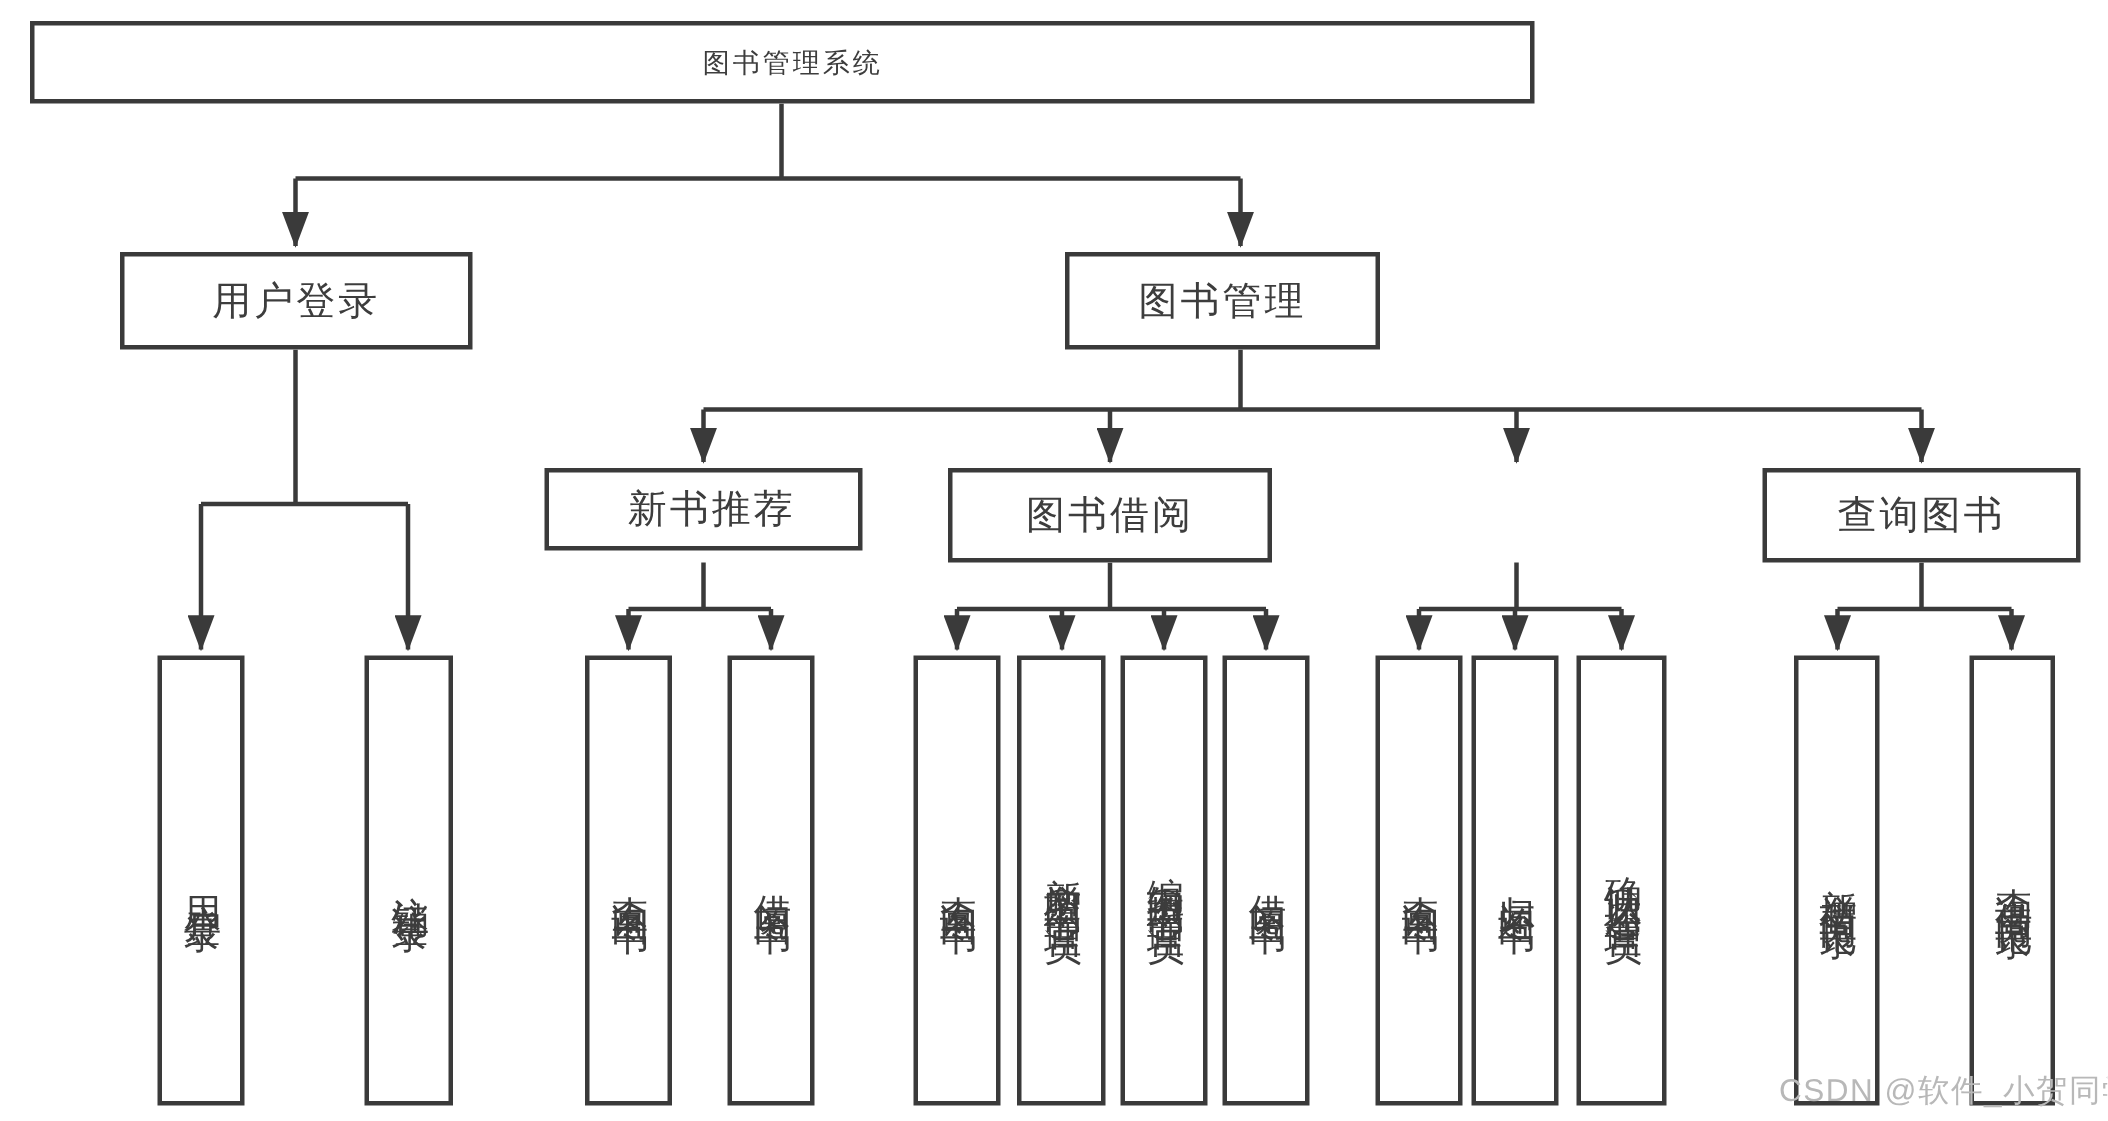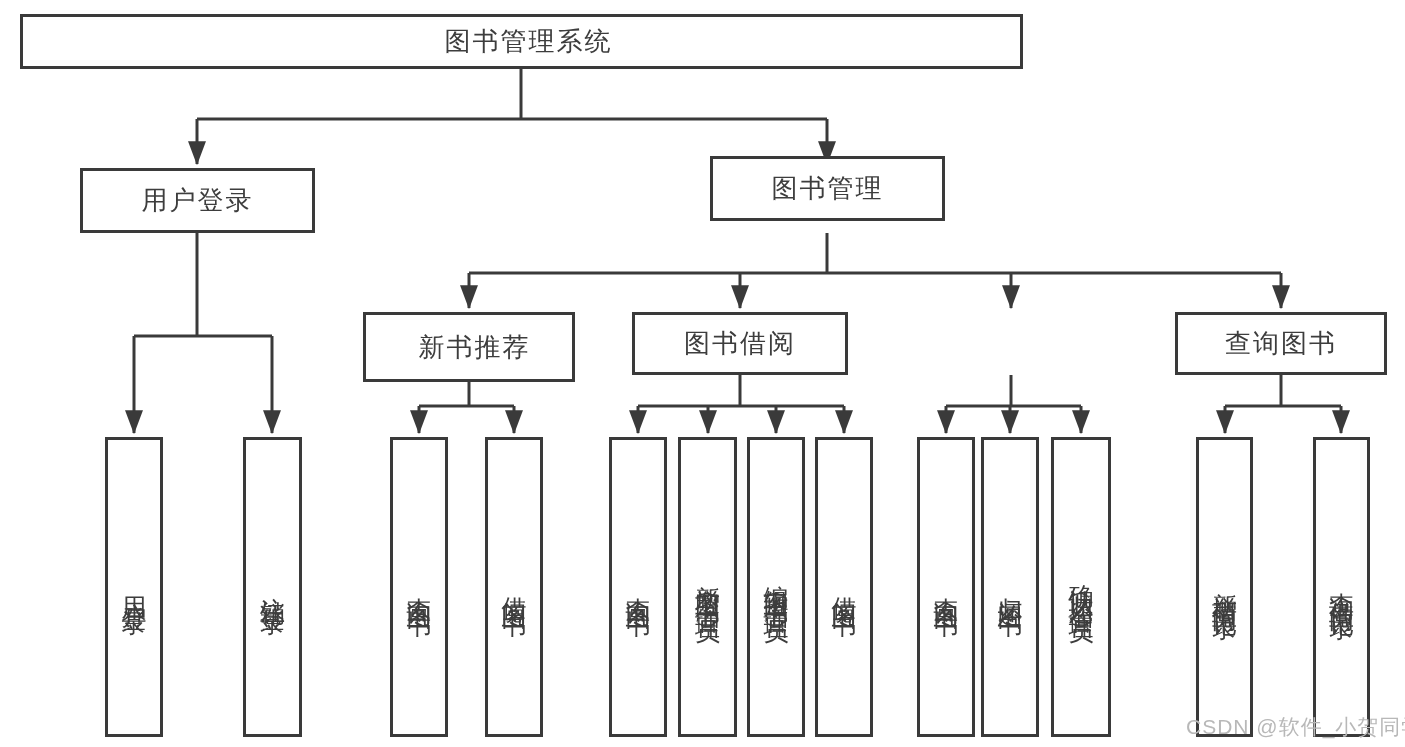--- a/index.html
+++ b/index.html
@@ -31,21 +31,21 @@
     justify-content: center;
     color: #3d3d3d;
     z-index: 2;
   }
   .h-node {
     font-size: 26px;
     letter-spacing: 2px;
     white-space: nowrap;
   }
   .root-node {
-    font-size: 26px;
+    font-size: 18px;
     letter-spacing: 2px;
     padding-left: 14px;
   }
   .v-node span {
     writing-mode: vertical-rl;
     text-orientation: mixed;
     font-size: 25px;
     letter-spacing: 5px;
     line-height: 1;
     white-space: nowrap;
@@ -112,23 +112,23 @@
       <path d="M1281,375 V406"></path>
       <path d="M1225,406 H1341"></path>
       <path d="M1225,406 V433" marker-end="url(#arrow)"></path>
       <path d="M1341,406 V433" marker-end="url(#arrow)"></path>
     </g>
   </svg>
 
   <div class="node root-node" style="left:20px; top:14px; width:1003px; height:55px;">图书管理系统</div>
 
   <div class="node h-node" style="left:80px; top:168px; width:235px; height:65px;">用户登录</div>
-  <div class="node h-node" style="left:710px; top:156px; width:235px; height:65px;">图书管理</div>
+  <div class="node h-node" style="left:710px; top:168px; width:210px; height:65px;">图书管理</div>
 
-  <div class="node h-node" style="left:363px; top:312px; width:212px; height:70px;padding-left:11px;">新书推荐</div>
+  <div class="node h-node" style="left:363px; top:312px; width:212px; height:55px;padding-left:11px;">新书推荐</div>
   <div class="node h-node" style="left:632px; top:312px; width:216px; height:63px;font-family:Liberation Serif, serif;">图书借阅</div>
   <div class="node h-node" style="left:1175px; top:312px; width:212px; height:63px;">查询图书</div>
 
   <div class="node v-node" style="left:105px; top:437px; width:58px; height:300px;">
     <span>用户登录</span>
   </div>
   <div class="node v-node" style="left:243px; top:437px; width:59px; height:300px;">
     <span>注销登录</span>
   </div>
 

